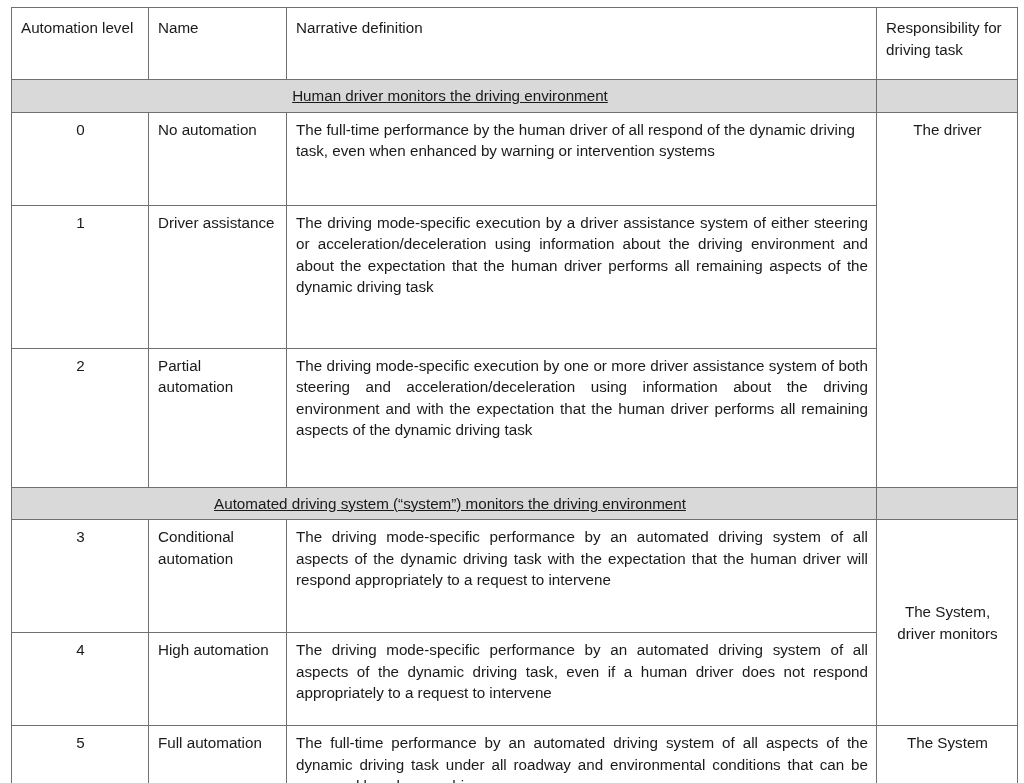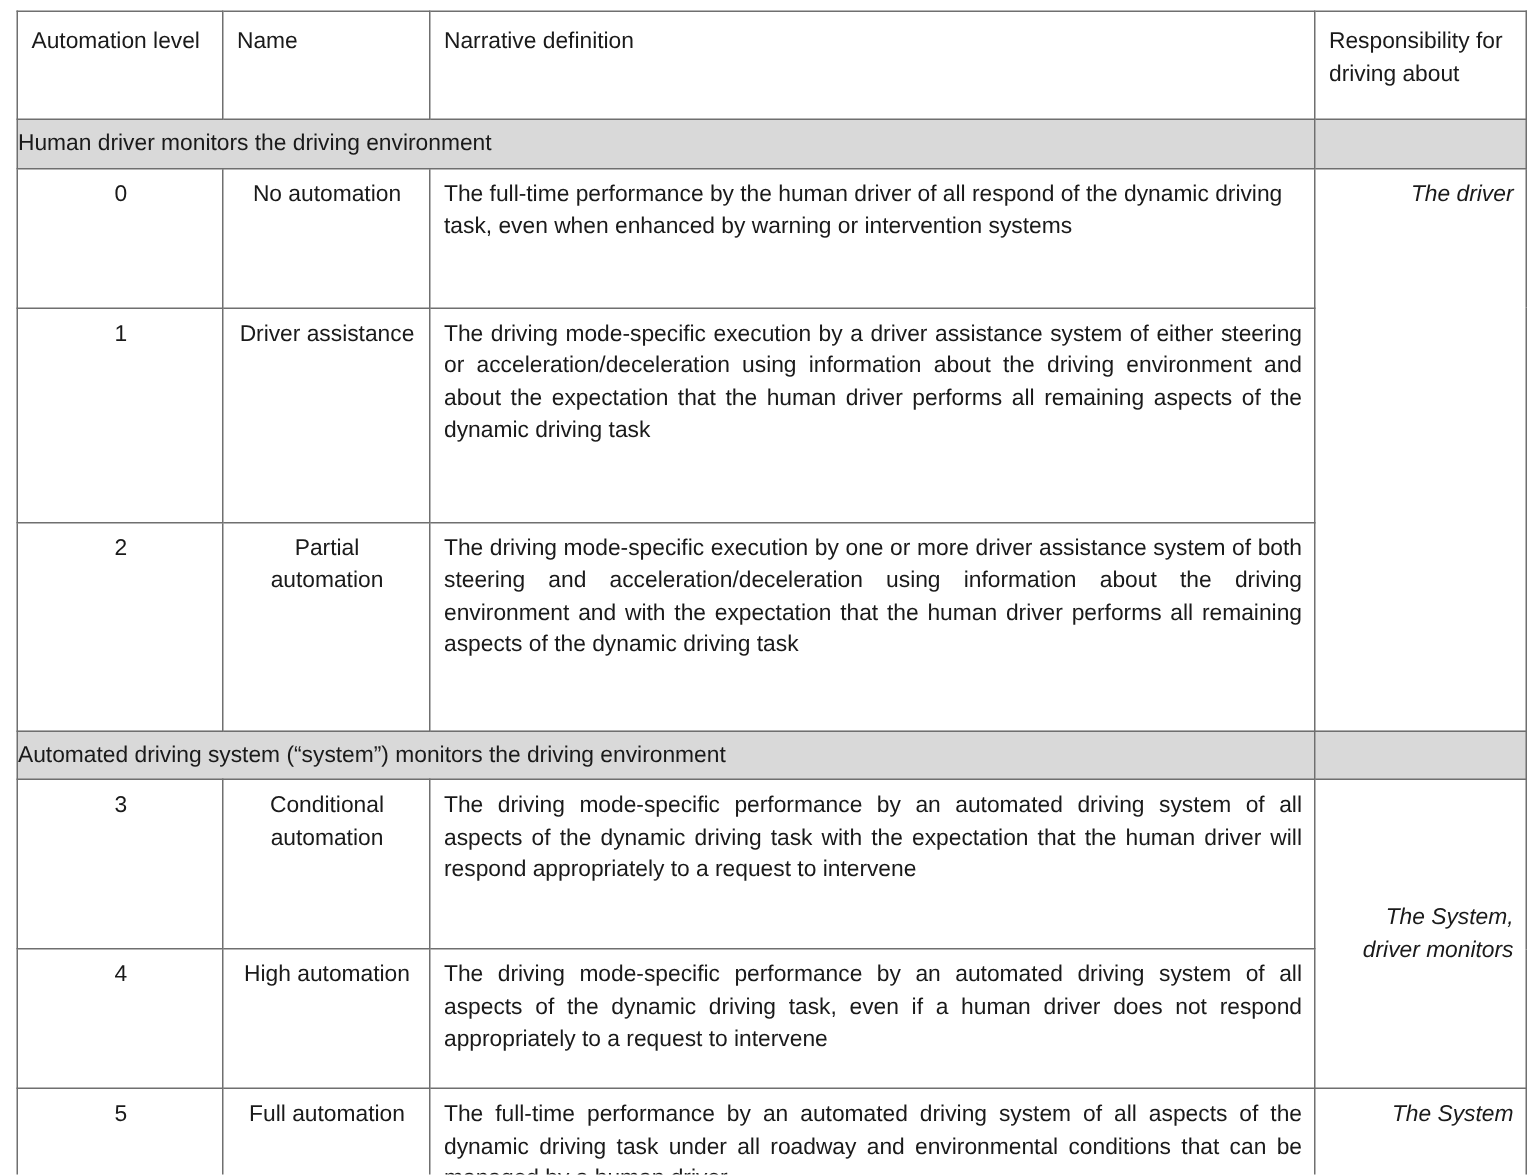--- a/index.html
+++ b/index.html
@@ -59,55 +59,55 @@
     text-align: left;
   }
 
   
   tr.section-row td {
     background: #d9d9d9;
     padding-top: 5px;
     padding-bottom: 5px;
   }
   tr.section-row td.section-label {
-    text-align: left;
-    padding-left: 0;
+    text-align: center;
+    padding-left: 20px;
+    text-decoration: underline;
   }
   tr.section-row td.section-blank {
     background: #d9d9d9;
   }
 
   
   td.level-cell {
     text-align: center;
     font-weight: bold;
     padding-right: 26px;
     padding-top: 7px;
   }
   td.name-cell {
-    text-align: center;
+    text-align: left;
     padding-left: 11px;
     padding-top: 7px;
   }
   td.narrative-cell {
     text-align: justify;
     text-justify: inter-word;
     padding-left: 10px;
     padding-right: 10px;
     padding-top: 7px;
     hyphens: none;
   }
   td.narrative-cell.align-left {
     text-align: left;
   }
   td.resp-cell {
-    text-align: right;
+    text-align: center;
     vertical-align: middle;
     padding-left: 10px;
-    font-style: italic;
   }
   td.resp-cell.top-pad {
     vertical-align: middle;
   }
 
   
   tr.row-l0 td { height: 80px; }
   tr.row-l1 td { height: 130px; }
   tr.row-l2 td { height: 126px; }
   tr.row-l3 td { height: 100px; }
@@ -131,21 +131,21 @@
         <td>
           <span class="header-cell-text">Automation level</span>
         </td>
         <td>
           <span class="header-cell-text">Name</span>
         </td>
         <td>
           <span class="header-cell-text">Narrative definition</span>
         </td>
         <td>
-          <span class="header-cell-text">Responsibility for driving about</span>
+          <span class="header-cell-text">Responsibility for driving task</span>
         </td>
       </tr>
 
       <tr class="section-row">
         <td class="section-label" colspan="3">Human driver monitors the driving environment</td>
         <td class="section-blank"></td>
       </tr>
 
       <tr class="row-l0">
         <td class="level-cell">0</td>

